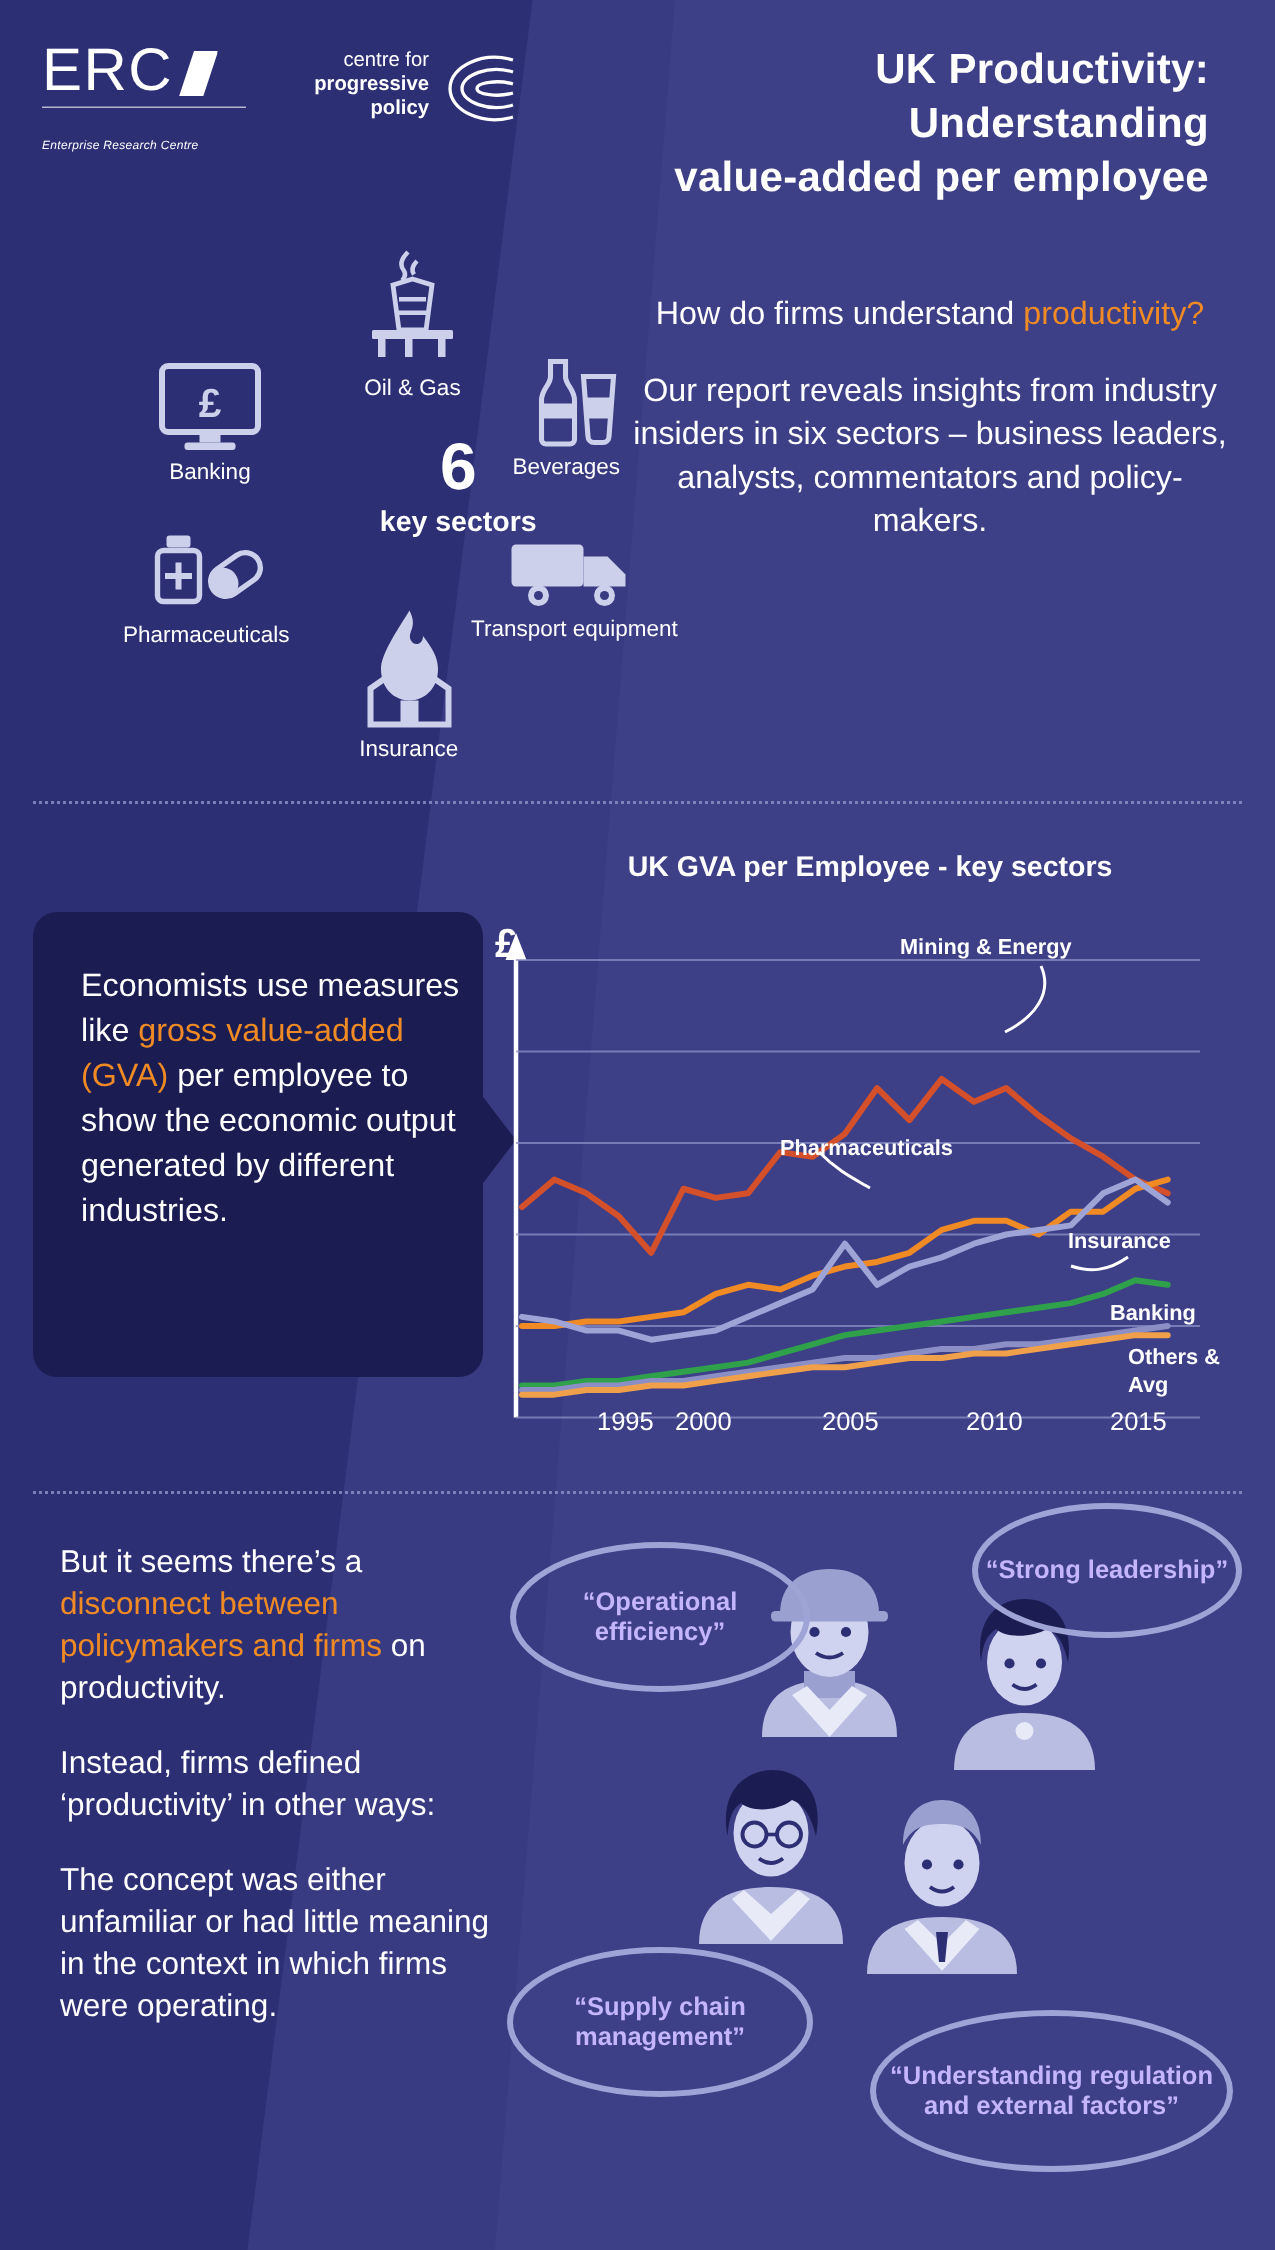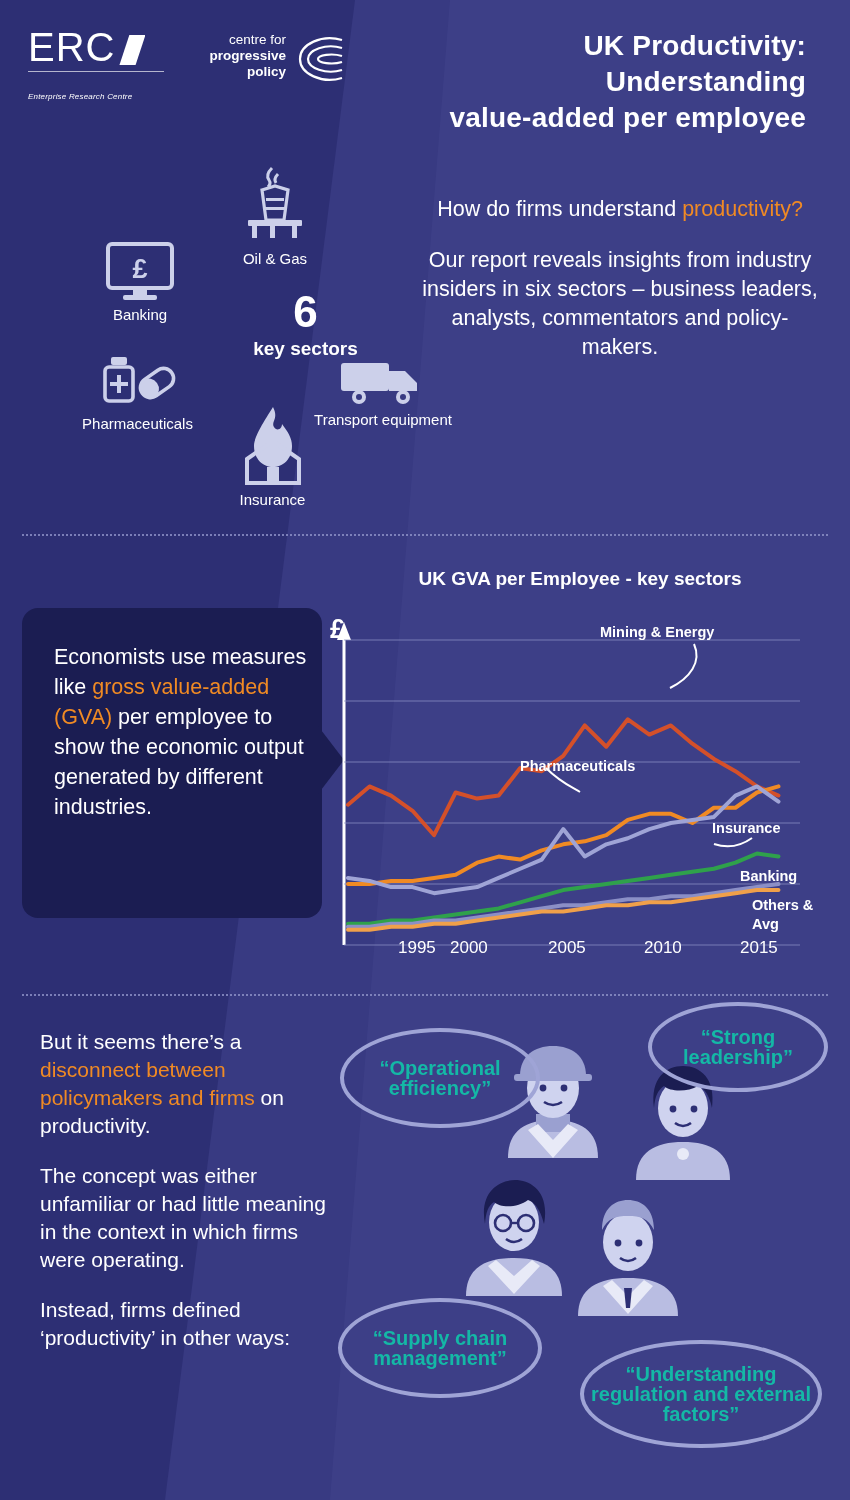--- a/index.html
+++ b/index.html
@@ -159,22 +159,22 @@
     position: absolute; left: 40px; top: 1028px; width: 300px;
     font-size: 21px; line-height: 28px;
   }
   .bottom-text p { margin: 0 0 22px 0; }
 
   .people { position: absolute; left: 330px; top: 1000px; width: 500px; height: 440px; }
 
   .bubble {
     position: absolute;
     background: transparent;
-    color: #14b8a6;
-    font-size: 20px;
+    color: #c4b5fd;
+    font-size: 17px;
     font-weight: bold;
     line-height: 20px;
     text-align: center;
     display: flex; align-items: center; justify-content: center;
     border: 4px solid #9fa4d6;
     border-radius: 50% / 50%;
   }
 
   .footer {
     position: absolute; left: 0; top: 1448px; width: 850px;
@@ -244,20 +244,31 @@
     <div class="sector" style="left:20px; top:90px; width:130px;">
       <svg class="icon" width="74" height="62" viewBox="0 0 74 62">
         <rect x="5" y="4" width="64" height="44" rx="4" fill="none" stroke="#ccd0ea" stroke-width="4"></rect>
         <rect x="30" y="48" width="14" height="7" fill="#ccd0ea"></rect>
         <rect x="20" y="55" width="34" height="5" rx="2" fill="#ccd0ea"></rect>
         <text x="37" y="38" font-size="27" font-weight="bold" text-anchor="middle" fill="#ccd0ea" font-family="Liberation Sans, sans-serif">£</text>
       </svg>
       <span class="lbl">Banking</span>
     </div>
 
+    <div class="sector" style="left:255px; top:85px; width:135px;">
+      <svg class="icon" width="82" height="64" viewBox="0 0 82 64">
+        <g fill="none" stroke="#ccd0ea" stroke-width="3.4">
+          <path d="M30 6 h10 v10 c0 6 6 8 6 16 v26 a3 3 0 0 1 -3 3 h-16 a3 3 0 0 1 -3 -3 v-26 c0 -8 6 -10 6 -16 z"></path>
+          <path d="M52 16 h20 l-3 40 a4 4 0 0 1 -4 4 h-6 a4 4 0 0 1 -4 -4 z"></path>
+        </g>
+        <path d="M25 34 h22 v10 h-22 z" fill="#ccd0ea"></path>
+        <path d="M53 30 h18 l-1 14 h-16 z" fill="#ccd0ea"></path>
+      </svg>
+      <span class="lbl">Beverages</span>
+    </div>
 
     <div class="six-wrap">
       <div class="six-num">6</div>
       <div class="six-lbl">key sectors</div>
     </div>
 
     <div class="sector" style="left:0px; top:205px; width:165px;">
       <svg class="icon" width="86" height="56" viewBox="0 0 86 56">
         <g fill="#ccd0ea">
           <rect x="16" y="2" width="16" height="8" rx="2"></rect>
@@ -361,22 +372,22 @@
     <span style="left:128px;">2000</span>
     <span style="left:226px;">2005</span>
     <span style="left:322px;">2010</span>
     <span style="left:418px;">2015</span>
   </div>
 
   <div class="divider" id="div2"></div>
 
   <div class="bottom-text">
     <p><span>But it seems there’s a </span><span class="orange">disconnect between policymakers and firms</span><span> on productivity.</span></p>
+    <p>Instead, firms defined ‘productivity’ in other ways:</p>
     <p>The concept was either unfamiliar or had little meaning in the context in which firms were operating.</p>
-    <p>Instead, firms defined ‘productivity’ in other ways:</p>
   </div>
 
   <div class="people">
 
     <svg style="position:absolute; left:168px; top:40px;" width="110" height="120" viewBox="0 0 110 120">
       <g>
         <path d="M10 118 c0-28 18-38 45-38 s45 10 45 38 z" fill="#b9bde2"></path>
         <path d="M38 74 h34 v18 h-34z" fill="#9aa0d0"></path>
         <ellipse cx="55" cy="48" rx="26" ry="30" fill="#cfd3ef"></ellipse>
         <path d="M22 36 c0-20 14-30 33-30 s33 10 33 30 z" fill="#9aa0d0"></path>

